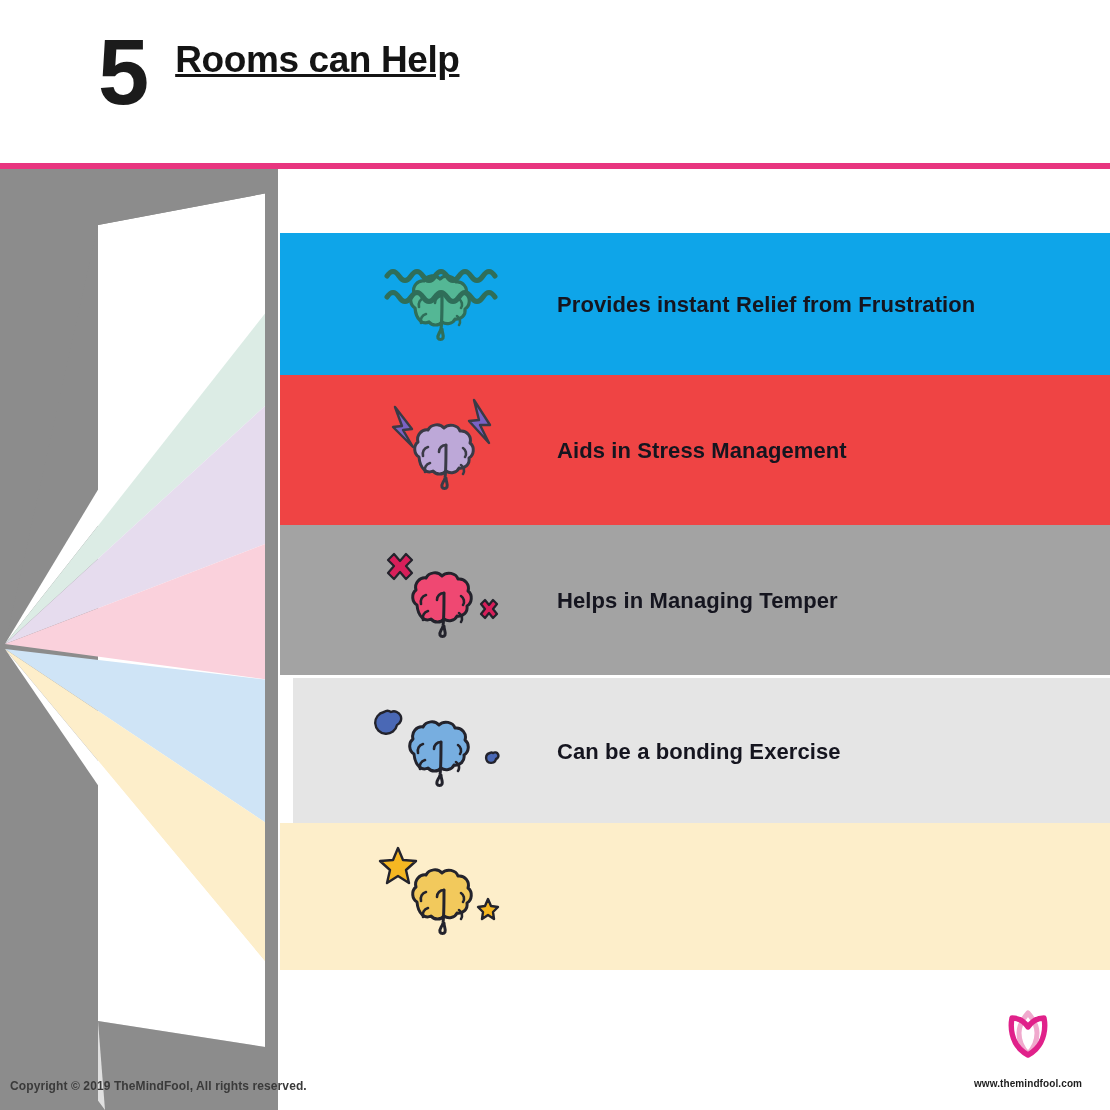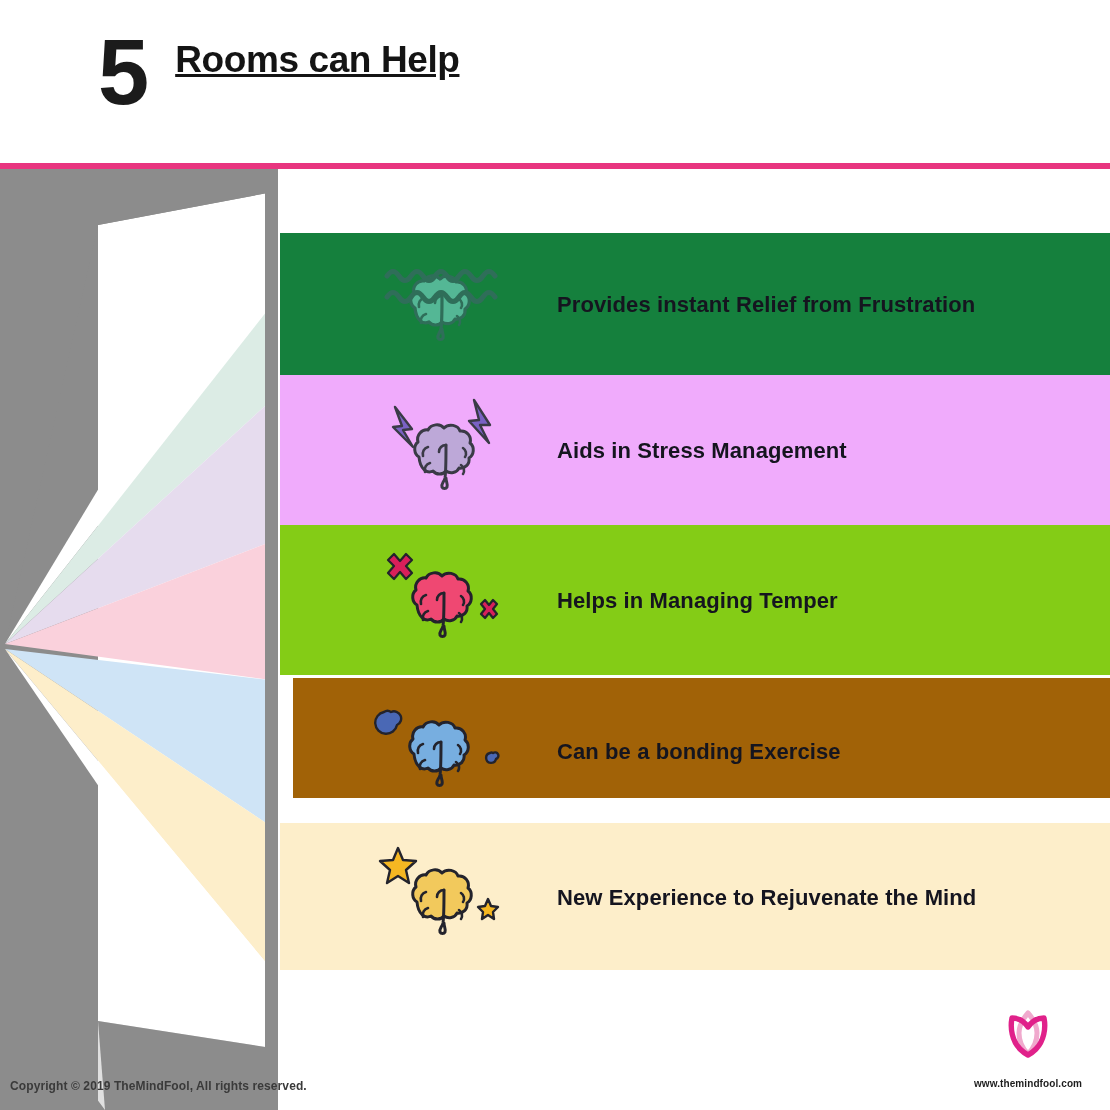--- a/index.html
+++ b/index.html
@@ -21,24 +21,24 @@
   .scene svg{display:block;}
   .copyright{position:absolute;left:10px;top:1079px;font-size:12px;font-weight:700;color:#3a3a3a;
              letter-spacing:0.1px;white-space:nowrap;}
 
   
   .bands{position:absolute;left:0;top:169px;width:1110px;height:941px;}
   .band{position:absolute;display:flex;align-items:center;}
   .band .icon-wrap{position:absolute;width:160px;height:120px;display:flex;align-items:center;justify-content:center;}
   .band .label{position:absolute;font-size:22px;font-weight:700;color:#15151f;letter-spacing:0.1px;white-space:nowrap;}
 
-  .b0{left:280px;top:64px;width:830px;height:166px;background:#15803d;}
-  .b1{left:280px;top:206px;width:830px;height:150px;background:#f0abfc;}
-  .b2{left:280px;top:356px;width:830px;height:150px;background:#84cc16;}
-  .b3{left:293px;top:509px;width:817px;height:120px;background:#a16207;}
+  .b0{left:280px;top:64px;width:830px;height:166px;background:#0ea5e9;}
+  .b1{left:280px;top:206px;width:830px;height:150px;background:#ef4444;}
+  .b2{left:280px;top:356px;width:830px;height:150px;background:#a3a3a3;}
+  .b3{left:293px;top:509px;width:817px;height:145px;background:#e5e5e5;}
   .b4{left:280px;top:654px;width:830px;height:147px;background:#fdeeca;}
 
   .b0 .icon-wrap{left:84px;top:11px;}
   .b1 .icon-wrap{left:84px;top:15px;}
   .b2 .icon-wrap{left:84px;top:15px;}
   .b3 .icon-wrap{left:71px;top:12px;}
   .b4 .icon-wrap{left:84px;top:14px;}
 
   .b0 .label{left:277px;top:59px;}
   .b1 .label{left:277px;top:63px;}
@@ -200,21 +200,20 @@
             <path d="M84 51c3 2 4 6 2 9"></path>
             <path d="M82 68c3 2 4 6 2 9"></path>
             <path d="M67 48c-4 0-7 3-7 7"></path>
           </g>
           <g fill="#f5b722" stroke="#23232c" stroke-width="2.4" stroke-linejoin="round">
             <polygon points="21,6 26,18 39,19 29,28 32,41 21,34 10,41 13,28 3,19 16,18"></polygon>
             <polygon points="111,57 114,64 121,65 116,70 117,77 111,73 105,77 106,70 101,65 108,64"></polygon>
           </g>
         </svg>
       </div>
-      <div class="label">New Experience to Rejuvenate the Mind</div>
     </div>
 
   </div>
 
   <div class="copyright">Copyright © 2019 TheMindFool, All rights reserved.</div>
 
   <div class="brand">
     <svg width="72" height="66" viewBox="0 0 72 66">
       <path d="M36 8c6 7 9 13 9 20 0 9-4 16-9 21 -5-5-9-12-9-21 0-7 3-13 9-20z" fill="none" stroke="#f0a9cd" stroke-width="5" stroke-linejoin="round"></path>
       <path d="M36 22c4-6 10-9 16-9 2 10 0 23-8 31 -3 3-6 5-8 6 -2-1-5-3-8-6 -8-8-10-21-8-31 6 0 12 3 16 9z" fill="none" stroke="#e0218a" stroke-width="5.4" stroke-linejoin="round" stroke-linecap="round"></path>

